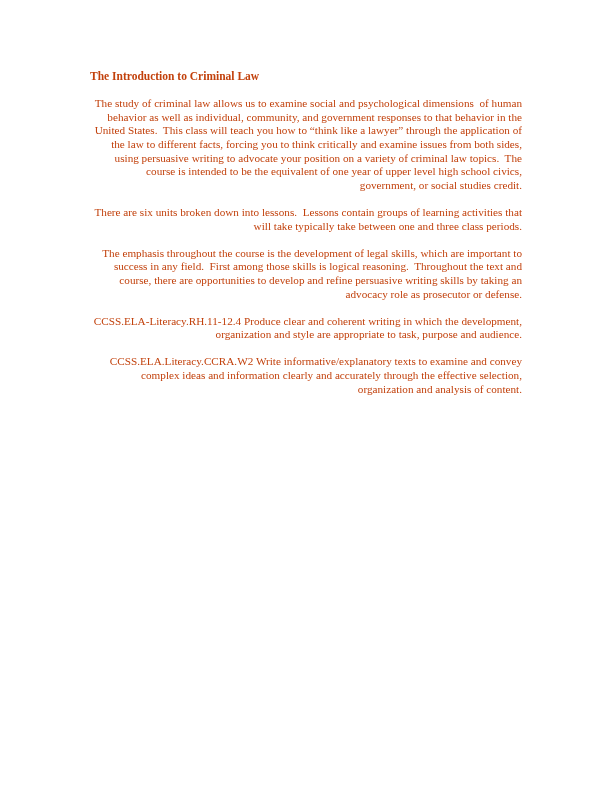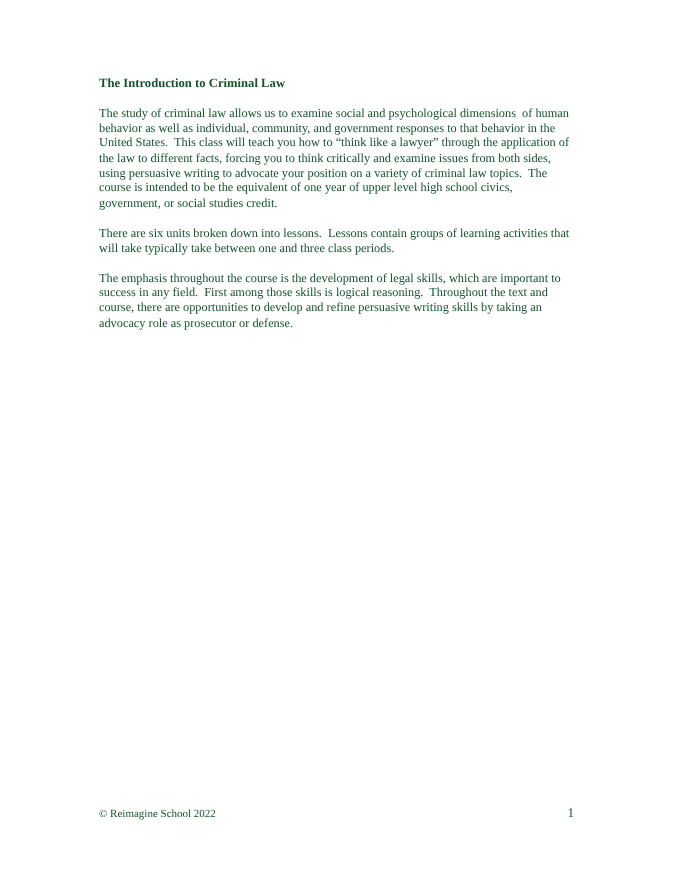--- a/index.html
+++ b/index.html
@@ -5,21 +5,21 @@
   html, body {
     margin: 0;
     padding: 0;
     background: #ffffff;
   }
   .page {
     position: relative;
     width: 612px;
     height: 792px;
     background: #ffffff;
-    color: #14532d;
+    color: #c2410c;
     font-family: "Liberation Serif", serif;
     overflow: hidden;
   }
   .content {
     position: absolute;
     top: 70px;
     left: 90px;
     width: 432px;
   }
   .doc-title {
@@ -27,21 +27,21 @@
     font-weight: bold;
     line-height: 13.6px;
     margin: 0 0 13.6px 0;
     white-space: pre-wrap;
   }
   .para {
     font-size: 11.2px;
     line-height: 13.6px;
     margin: 0 0 13.6px 0;
     white-space: pre-wrap;
-    text-align: left;
+    text-align: right;
   }
   .footer {
     position: absolute;
     left: 90px;
     right: 90px;
     top: 733px;
     display: flex;
     justify-content: space-between;
     align-items: baseline;
   }
@@ -62,22 +62,20 @@
     <h1 class="doc-title">The Introduction to Criminal Law</h1>
 
     <p class="para">The study of criminal law allows us to examine social and psychological dimensions  of human behavior as well as individual, community, and government responses to that behavior in the United States.  This class will teach you how to “think like a lawyer” through the application of the law to different facts, forcing you to think critically and examine issues from both sides, using persuasive writing to advocate your position on a variety of criminal law topics.  The course is intended to be the equivalent of one year of upper level high school civics, government, or social studies credit.</p>
 
     <p class="para">There are six units broken down into lessons.  Lessons contain groups of learning activities that will take typically take between one and three class periods.</p>
 
     <p class="para">The emphasis throughout the course is the development of legal skills, which are important to success in any field.  First among those skills is logical reasoning.  Throughout the text and course, there are opportunities to develop and refine persuasive writing skills by taking an advocacy role as prosecutor or defense.</p>
 
 
 
+    <p class="para">CCSS.ELA-Literacy.RH.11-12.4 Produce clear and coherent writing in which the development, organization and style are appropriate to task, purpose and audience.</p>
 
 
+    <p class="para">CCSS.ELA.Literacy.CCRA.W2 Write informative/explanatory texts to examine and convey complex ideas and information clearly and accurately through the effective selection, organization and analysis of content.</p>
 
   </div>
 
-  <div class="footer">
-    <span class="footer-copyright">© Reimagine School 2022</span>
-    <span class="footer-pagenum">1</span>
-  </div>
 </div>
 
 </body></html>

